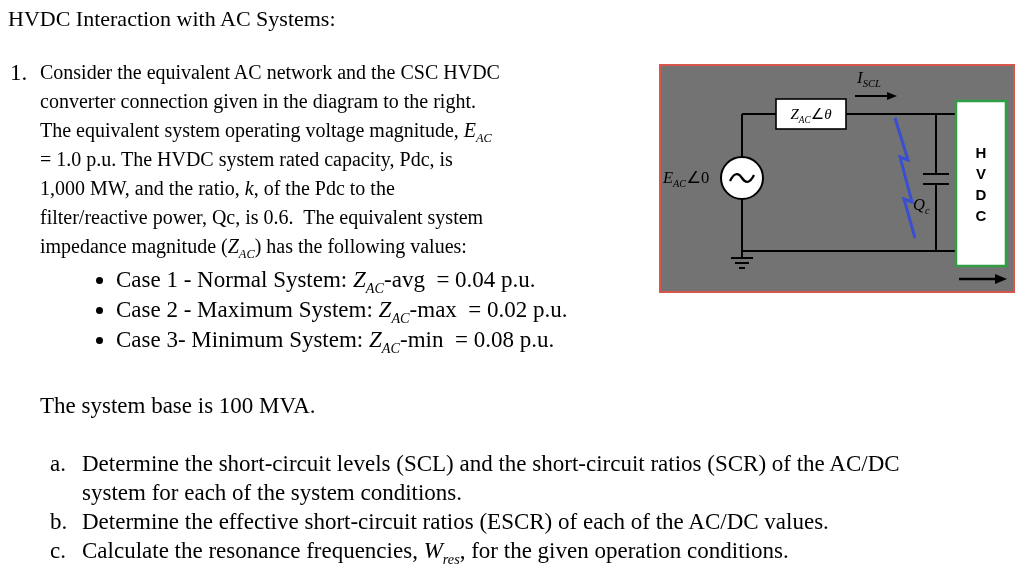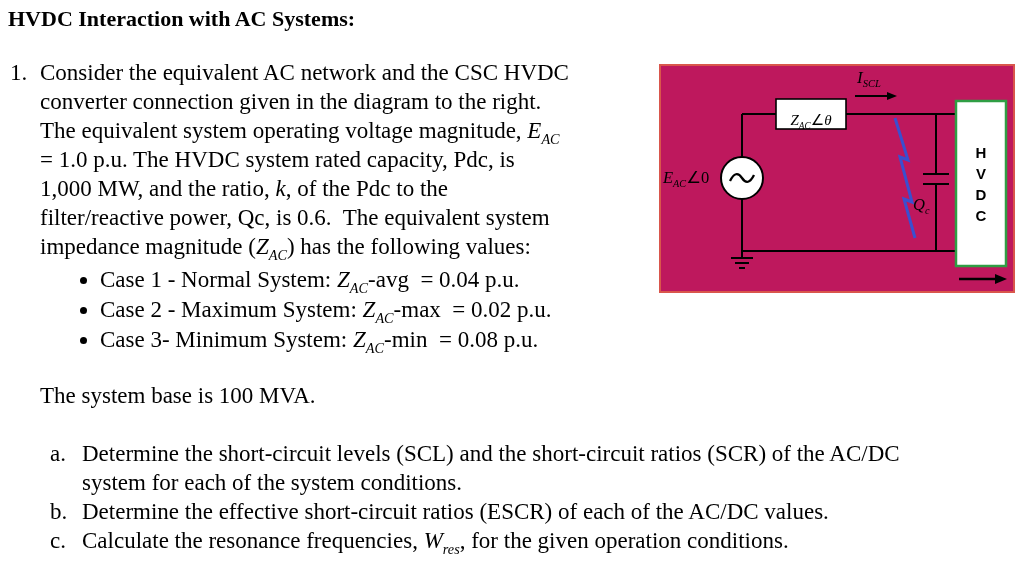--- a/index.html
+++ b/index.html
@@ -6,83 +6,83 @@
   body {
     width: 1024px; height: 567px;
     background: #ffffff;
     color: #000;
     font-family: "Liberation Serif", serif;
     position: relative;
     overflow: hidden;
   }
   sub { font-size: 62%; line-height: 0; }
   .title {
-    font-weight: bold;
+    font-weight: normal;
     font-size: 22px;
     margin: 6px 0 0 8px;
   }
   .problem-row {
     display: flex;
     margin: 26px 0 0 10px;
   }
   .pnum {
     flex: none;
     width: 30px;
     font-size: 23px;
     line-height: 29px;
   }
   .intro {
     width: 612px;
-    font-size: 23px;
+    font-size: 20px;
     line-height: 29px;
   }
   ul.cases {
-    margin: 4px 0 0 0;
+    margin: 4px 0 0 16px;
     padding-left: 100px;
     list-style: disc;
   }
   ul.cases li {
     font-size: 23px;
     line-height: 30px;
   }
   .base-note {
-    margin: 26px 0 0 40px;
+    margin: 36px 0 0 40px;
     font-size: 23px;
     line-height: 29px;
   }
   .subitems { margin-top: 29px; }
   .subitem {
     display: flex;
     margin-left: 50px;
     font-size: 23px;
     line-height: 29px;
   }
   .subitem .slabel { flex: none; width: 32px; }
   .subitem .stext  { width: 920px; }
 
   
   .diagram {
     position: absolute;
     left: 659px; top: 64px;
     width: 352px; height: 225px;
     border: 2px solid #d9564c;
-    background: #be185d;
+    background: #737373;
     text-decoration: underline;
   }
   .diagram svg { position: absolute; left: 0; top: 0; }
   .dlabel {
     position: absolute;
     font-family: "Liberation Serif", "DejaVu Sans", serif;
     color: #000;
     white-space: nowrap;
   }
   .lbl-current   { left: 196px; top: 2px;   font-size: 17px; }
   .lbl-impedance {
     left: 115px; top: 33px; width: 70px; height: 30px;
-    display: flex; align-items: flex-end; justify-content: center;
+    display: flex; align-items: center; justify-content: center;
     font-size: 15px;
   }
   .lbl-source    { left: 2px;  top: 102px; width: 56px; text-align: left; font-size: 16.5px; }
   .lbl-reactive  { left: 252px; top: 129px; font-size: 16.5px; text-align: center; }
   .hvdc-text {
     position: absolute;
     left: 295px; top: 35px; width: 50px; height: 165px;
     display: flex; flex-direction: column;
     align-items: center; justify-content: center;
     font-family: "Liberation Sans", sans-serif;

